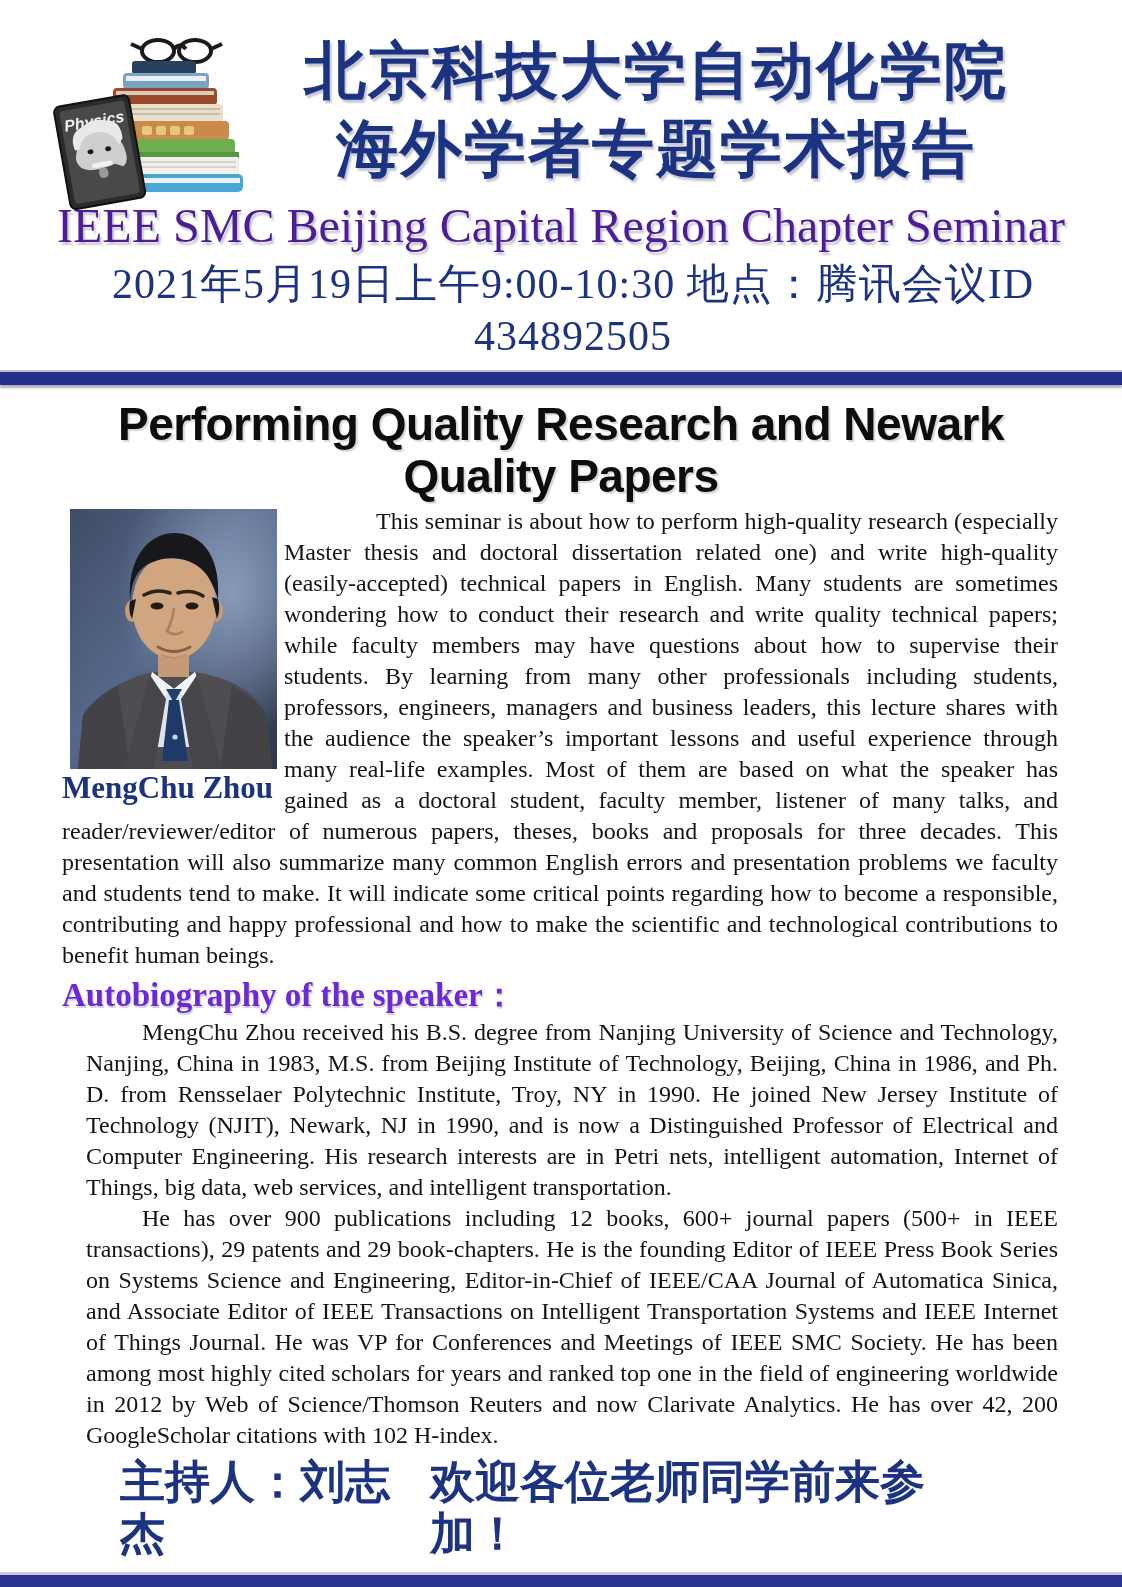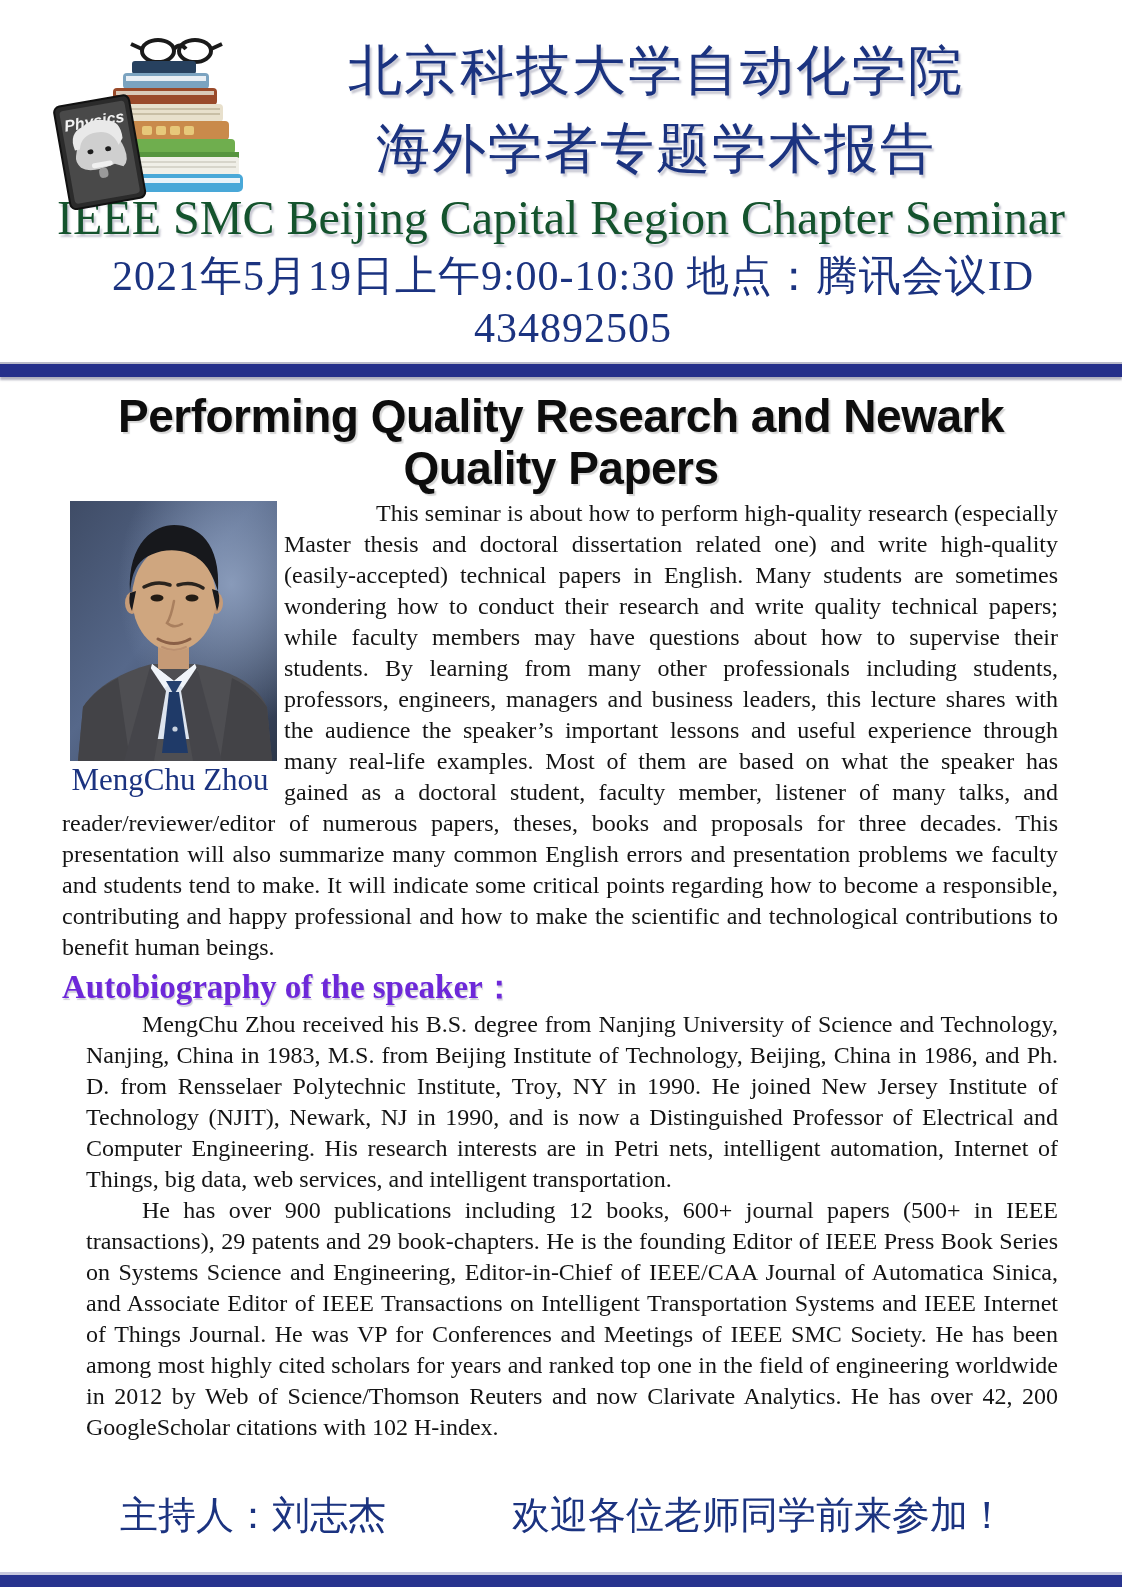--- a/index.html
+++ b/index.html
@@ -14,27 +14,27 @@
 
   
   .header { position:relative; padding-top:32px; }
   .logo {
     position:absolute; left:46px; top:34px;
     width:200px; height:176px;
   }
   .logo svg { display:block; width:100%; height:100%; }
   .cn-block {
     margin-left:190px; text-align:center;
-    color:#1b3380; font-weight:400;
-    font-size:54px; line-height:78px; letter-spacing:2px;
+    color:#1b3380; font-weight:700;
+    font-size:62px; line-height:78px; letter-spacing:2px;
     text-shadow:2px 3px 2px rgba(130,130,155,.45);
   }
   .en-title {
-    text-align:center; color:#14532d;
-    font-size:48px; line-height:56px; margin-top:2px;
+    text-align:center; color:#4c1d95;
+    font-size:48px; line-height:56px; margin-top:10px;
     text-shadow:2px 3px 2px rgba(130,130,155,.45);
   }
   .date-line {
     text-align:center; color:#1b3380;
     font-size:42px; line-height:52px; margin-top:4px; letter-spacing:1px;margin-left:24px;
   }
   .top-bar {
     margin-top:8px; height:15px; background:#252f8a;
     border-top:2px solid #babac8;
     box-shadow:0 3px 2px rgba(110,110,135,.55);
@@ -46,45 +46,45 @@
     font-family:"Liberation Sans","DejaVu Sans",sans-serif;
     font-weight:800; color:#0d0d0d;
     font-size:46px; line-height:52px; letter-spacing:-0.5px;
     text-shadow:2px 2px 1px rgba(140,140,140,.35);
   }
   .content { margin:4px 64px 0 62px; }
   .speaker-float { float:left; width:216px; margin:3px 6px 0 0; }
   .photo-frame { width:207px; height:260px; margin-left:8px; }
   .photo-frame svg { display:block; width:100%; height:100%; }
   .speaker-caption {
-    margin-top:2px; text-align:center;
-    color:#1b3380; font-weight:400; font-size:31px; line-height:34px;
+    margin-top:2px; 
+    color:#1b3380; font-weight:700; font-size:31px; line-height:34px;
   }
   .abs-heading {
     color:#1c2f6e; font-weight:700; font-size:31px; line-height:38px;
     margin-bottom:2px; text-shadow:1px 2px 1px rgba(130,130,155,.4);
   }
   .body-text {
     font-size:24px; line-height:31px;
     text-align:justify; hyphens:none;
   }
   .abs-text { text-indent:92px; }
   .bio-heading {
     clear:both; color:#6d28d9; font-weight:700;
     font-size:33px; line-height:44px; margin-top:2px;
     text-shadow:1px 2px 1px rgba(130,130,155,.4);
   }
   .bio-text { text-indent:56px;margin-left:24px; }
 
   
   .footer {
-    position:absolute; left:0; right:0; top:1489px;
+    position:absolute; left:0; right:0; top:1456px;
     display:flex; justify-content:space-between;
     padding:0 116px 0 120px;
-    color:#1b3380; font-weight:400; font-size:38px; line-height:52px;
+    color:#1b3380; font-weight:700; font-size:45px; line-height:52px;
   }
   .bottom-bar {
     position:absolute; left:0; right:0; bottom:0;
     height:15px; background:#28348e; border-top:3px solid #c9c9dd;
   }
 </style>
 </head>
 <body>
 
 <div class="header">

